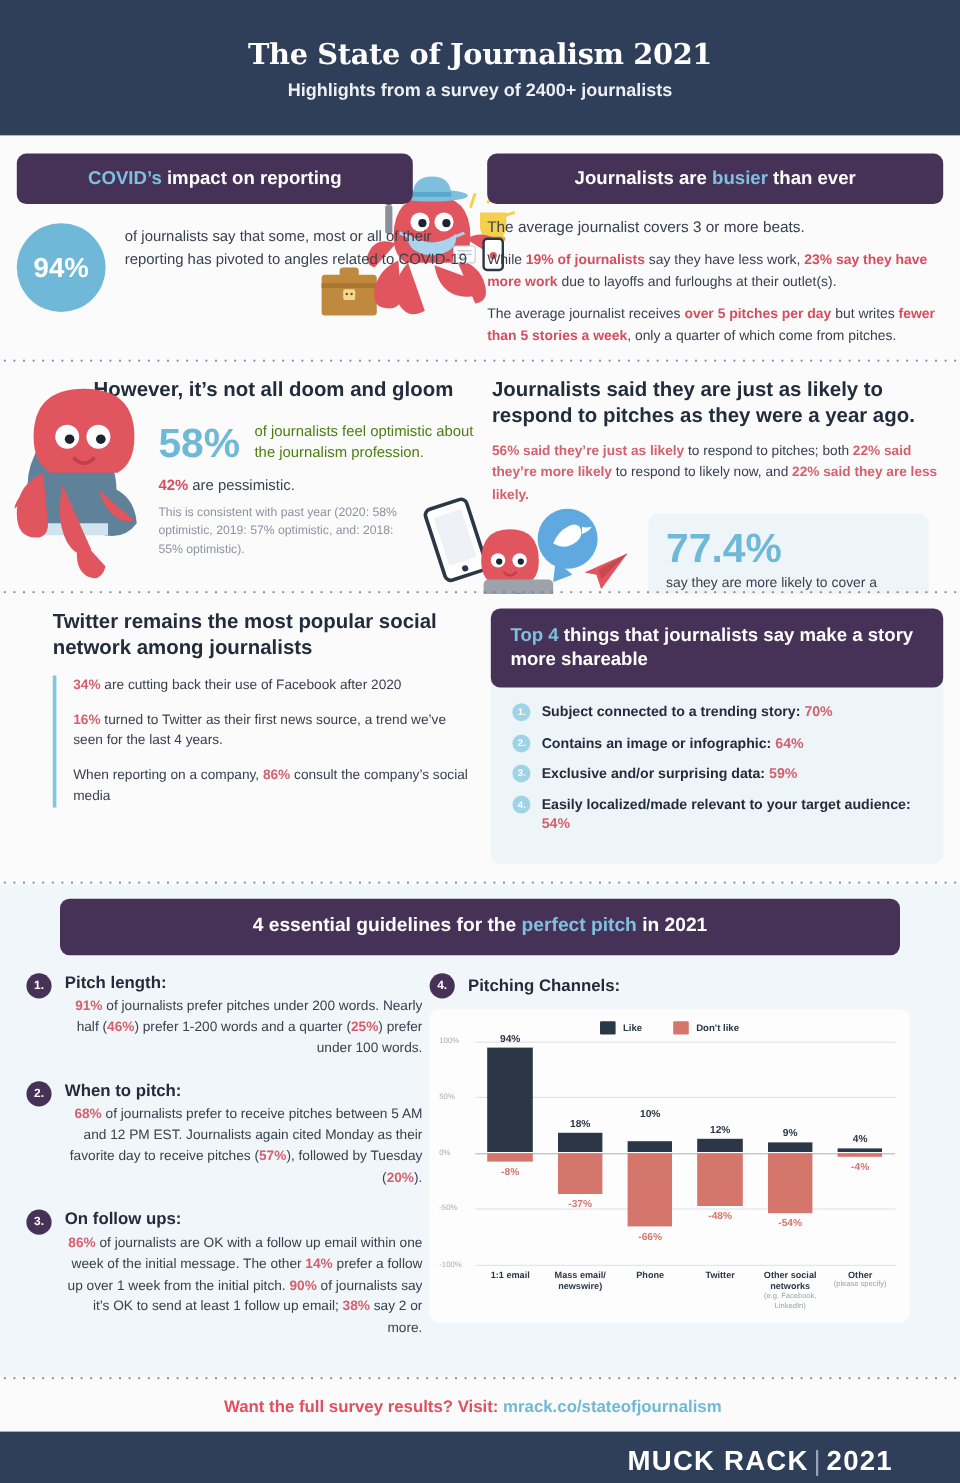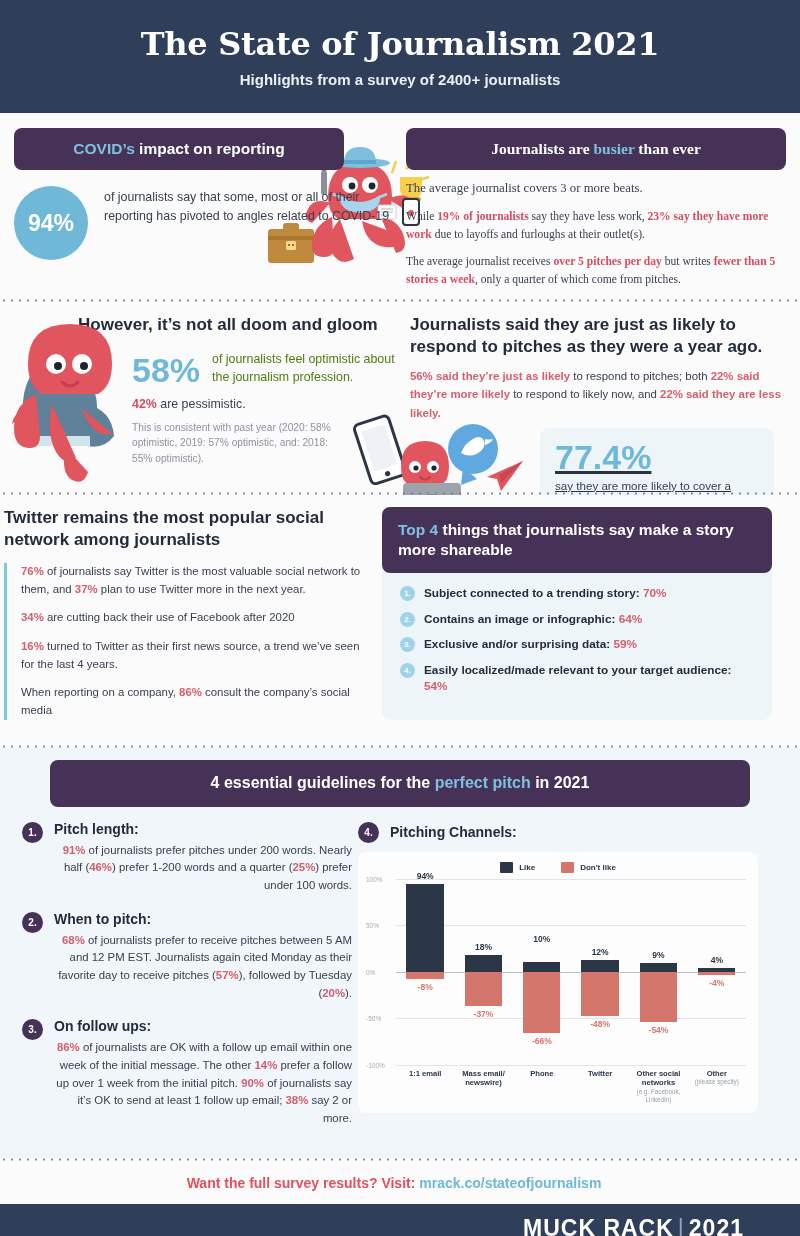--- a/index.html
+++ b/index.html
@@ -14,21 +14,21 @@
   .page { width: 800px; height: 1236px; position: relative; background: #fbfbfc; }
 
   
   .header {
     background: #2f3e59; height: 113px; width: 100%;
     display: flex; flex-direction: column;
     align-items: center; justify-content: center;
   }
   .header h1 {
     font-family: "DejaVu Serif", serif;
-    font-weight: bold; font-size: 32px; color: #ffffff;
+    font-weight: bold; font-size: 24px; color: #ffffff;
     letter-spacing: -0.3px; margin-bottom: 8px;
   }
   .header h2 { font-size: 15px; color: #eceff4; font-weight: bold; }
 
   
   .band { position: relative; background: #fbfbfc; }
   .dots {
     height: 3px; width: 100%;
     background-image: radial-gradient(circle, #6d7b8d 1px, transparent 1.2px);
     background-size: 8px 3px; background-repeat: repeat-x;
@@ -40,21 +40,21 @@
     font-size: 15.5px; font-weight: bold; text-align: center;
     line-height: 1.3;
   }
   .pill .hl { color: #7fc0e0; }
   .red { color: #d64d5e; font-weight: bold; }
   .redl { color: #d5606d; font-weight: bold; }
 
   
   .sec1 { display: flex; padding: 15px 14px 10px 14px; position: relative; }
   .sec1 .col-l { width: 378px; position: relative; z-index: 2;}
-  .sec1 .col-r { width: 380px; margin-left: 14px; position: relative; z-index: 3; font-family: Liberation Serif, serif;}
+  .sec1 .col-r { width: 380px; margin-left: 14px; position: relative; z-index: 3;}
   .pill1 { width: 330px; }
   .stat-row { display: flex; align-items: flex-start; margin-top: 16px; }
   .circle-stat {
     width: 74px; height: 74px; border-radius: 50%;
     background: #6fb8d8; color: #fff;
     display: flex; align-items: center; justify-content: center;
     font-size: 23px; font-weight: bold; flex: none;
   }
   .stat-text { margin-left: 16px; font-size: 12.4px; line-height: 1.55; color: #39414e; padding-top: 2px;}
   .body-p { font-size: 11.6px; line-height: 1.55; color: #39414e; margin-top: 9px; }
@@ -66,21 +66,21 @@
   
   .sec2 { display: flex; padding: 12px 14px 12px 14px; position: relative; min-height: 190px;}
   .sec2 .col-l { width: 392px; position: relative; }
   .sec2 .col-r { width: 380px; margin-left: 8px; position: relative; }
   .h-dark { font-size: 17px; font-weight: bold; color: #232c3b; line-height: 1.3; }
   .big-stat { font-size: 34px; font-weight: bold; color: #6fb8d8; line-height: 1; }
   .pct-box { background: #eef5f9; border-radius: 9px; padding: 12px 15px; }
   .tiny { font-size: 10.2px; color: #8d93a0; line-height: 1.5; }
 
   
-  .sec3 { display: flex; padding: 12px 14px 14px 4px; position: relative; }
+  .sec3 { display: flex; padding: 12px 14px 14px 4px; position: relative; margin-left: 40px; }
   .sec3 .col-l { width: 368px; }
   .sec3 .col-r { width: 390px; margin-left: 10px; position: relative; }
   .bullets { border-left: 3px solid #7fc8e2; padding-left: 14px; margin-top: 12px; }
   .bullets p { font-size: 11.4px; line-height: 1.55; color: #39414e; margin-bottom: 11px; }
   .top4-card { background: #eef5f9; border-radius: 9px; padding: 26px 18px 16px 18px; margin-top: -14px;}
   .t4row { display: flex; align-items: flex-start; margin-bottom: 9px; font-size: 11.8px; font-weight: bold; color: #232c3b; line-height: 1.4;}
   .t4num {
     width: 15px; height: 15px; border-radius: 50%; background: #9fd4e8;
     color: #fff; font-size: 8px; font-weight: bold; flex: none;
     display: flex; align-items: center; justify-content: center; margin-right: 9px; margin-top: 1px;
@@ -286,34 +286,33 @@
       <circle cx="128" cy="42" r="25" fill="#5fa9e0"></circle>
       <path d="M116 46 q10 6 20 -2 q6 -6 2 -12 q-4 -4 -10 0 q-8 4 -12 14 z" fill="#fff"></path>
       <path d="M140 38 q6 -2 8 -6 q-5 1 -8 0 z" fill="#fff"></path>
       <path d="M118 60 l14 12 l-16 6 z" fill="#5fa9e0"></path>
       <rect x="58" y="76" width="58" height="28" rx="4" fill="#9ca3ab"></rect>
       <circle cx="87" cy="92" r="5" fill="#7c848d"></circle>
       <path d="M142 70 l36 -16 l-22 30 l-4 -12 z" fill="#e0555e"></path>
       <path d="M178 54 l-22 22 l-2 -8 z" fill="#c84852"></path>
     </svg>
 
-    <div class="pct-box" style="position:absolute; left:540px; top:126px; width:234px;text-decoration:underline;">
+    <div class="pct-box" style="position:absolute; left:540px; top:126px; width:234px;">
       <div class="big-stat">77.4%</div>
       <div style="font-size:11.6px; line-height:1.45; color:#39414e; margin-top:4px;">say they are more likely to cover a story if offered an exclusive.</div>
     </div>
   </div>
 
   <div class="dots"></div>
 
   <div class="band">
     <div class="sec3">
       <div class="col-l">
         <div class="h-dark">Twitter remains the most popular social network among journalists</div>
         <div class="bullets">
-          <p><span class="redl">76%</span><span> of journalists say Twitter is the most valuable social network to them, and </span><span class="redl">37%</span><span> plan to use Twitter more in the next year.</span></p>
           <p><span class="redl">34%</span><span> are cutting back their use of Facebook after 2020</span></p>
           <p><span class="redl">16%</span><span> turned to Twitter as their first news source, a trend we’ve seen for the last 4 years.</span></p>
           <p><span>When reporting on a company, </span><span class="redl">86%</span><span> consult the company’s social media</span></p>
         </div>
       </div>
 
       <div class="col-r">
         <div class="pill" style="position:relative; z-index:2; text-align:left; padding:13px 16px;">
           <span class="hl">Top 4</span><span> things that journalists say make a story more shareable</span>
         </div>

